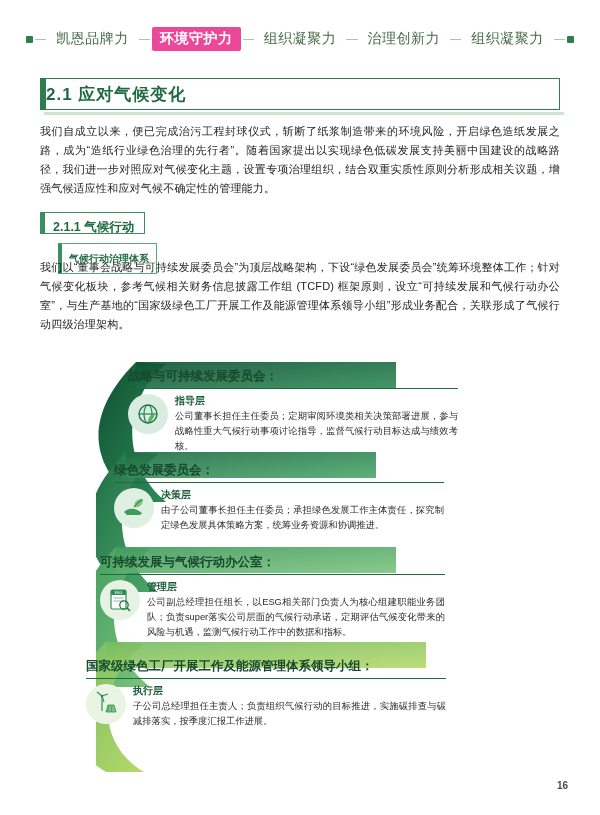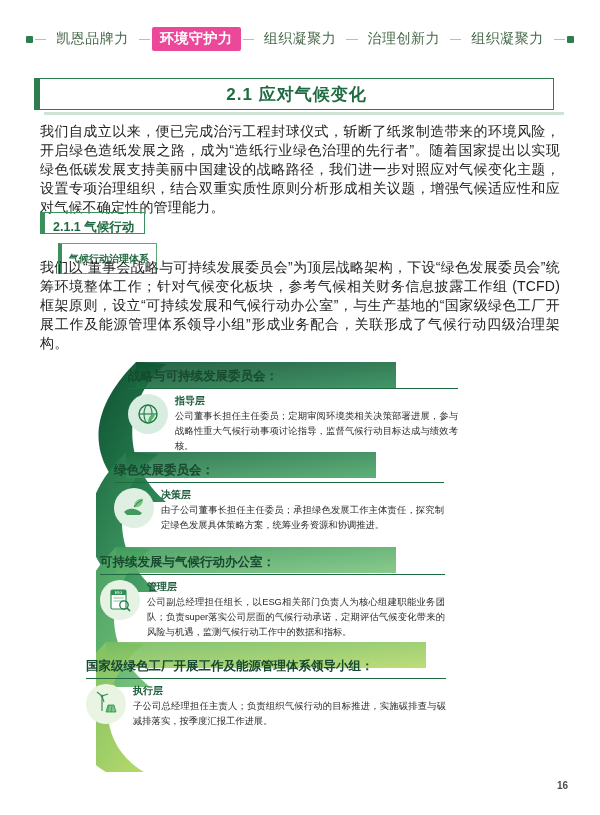--- a/index.html
+++ b/index.html
@@ -18,34 +18,34 @@
   .nav-item{padding:0 8px;white-space:nowrap;letter-spacing:.5px;color:#4a6b4c;}
   .nav-item.active{
     color:#ffffff;background:#ec4899;border-radius:2px;
     padding:3px 8px;font-weight:bold;
   }
   .nav-dash{flex:1 1 auto;height:1px;background:#a8c9aa;margin:0 2px;}
   .nav-cap{width:7px;height:7px;background:#2e7d4f;border-radius:1px;flex:0 0 auto;}
 
   
   .sec-title{
-    position:absolute;left:34px;top:78px;width:520px;height:32px;
+    position:absolute;left:40px;top:78px;width:520px;height:32px;
     border:1.5px solid #2e7d4f;border-left:6px solid #2e7d4f;
-    box-sizing:border-box;display:flex;align-items:center;justify-content:center;
+    box-sizing:border-box;display:flex;align-items:center;justify-content:flex-start;
   }
   .sec-title span{
     font-size:17px;font-weight:bold;color:#1f6b41;letter-spacing:1px;
   }
   .sec-title-shadow{
     position:absolute;left:44px;top:112px;width:520px;height:3px;background:#cfe3d2;
   }
 
   
   p.body{
-    position:absolute;margin:0;font-size:14px;line-height:19px;
+    position:absolute;margin:0;font-size:11px;line-height:19px;
     color:#232323;text-align:justify;letter-spacing:.2px;
   }
   #p1{left:40px;top:122px;width:520px;}
   #p2{left:40px;top:258px;width:520px;}
 
   
   .sub-head{
     position:absolute;left:40px;top:212px;height:22px;
     border:1.3px solid #3a8f5c;border-left:5px solid #3a8f5c;
     display:flex;align-items:center;padding:8px 10px 0 8px;box-sizing:border-box;

